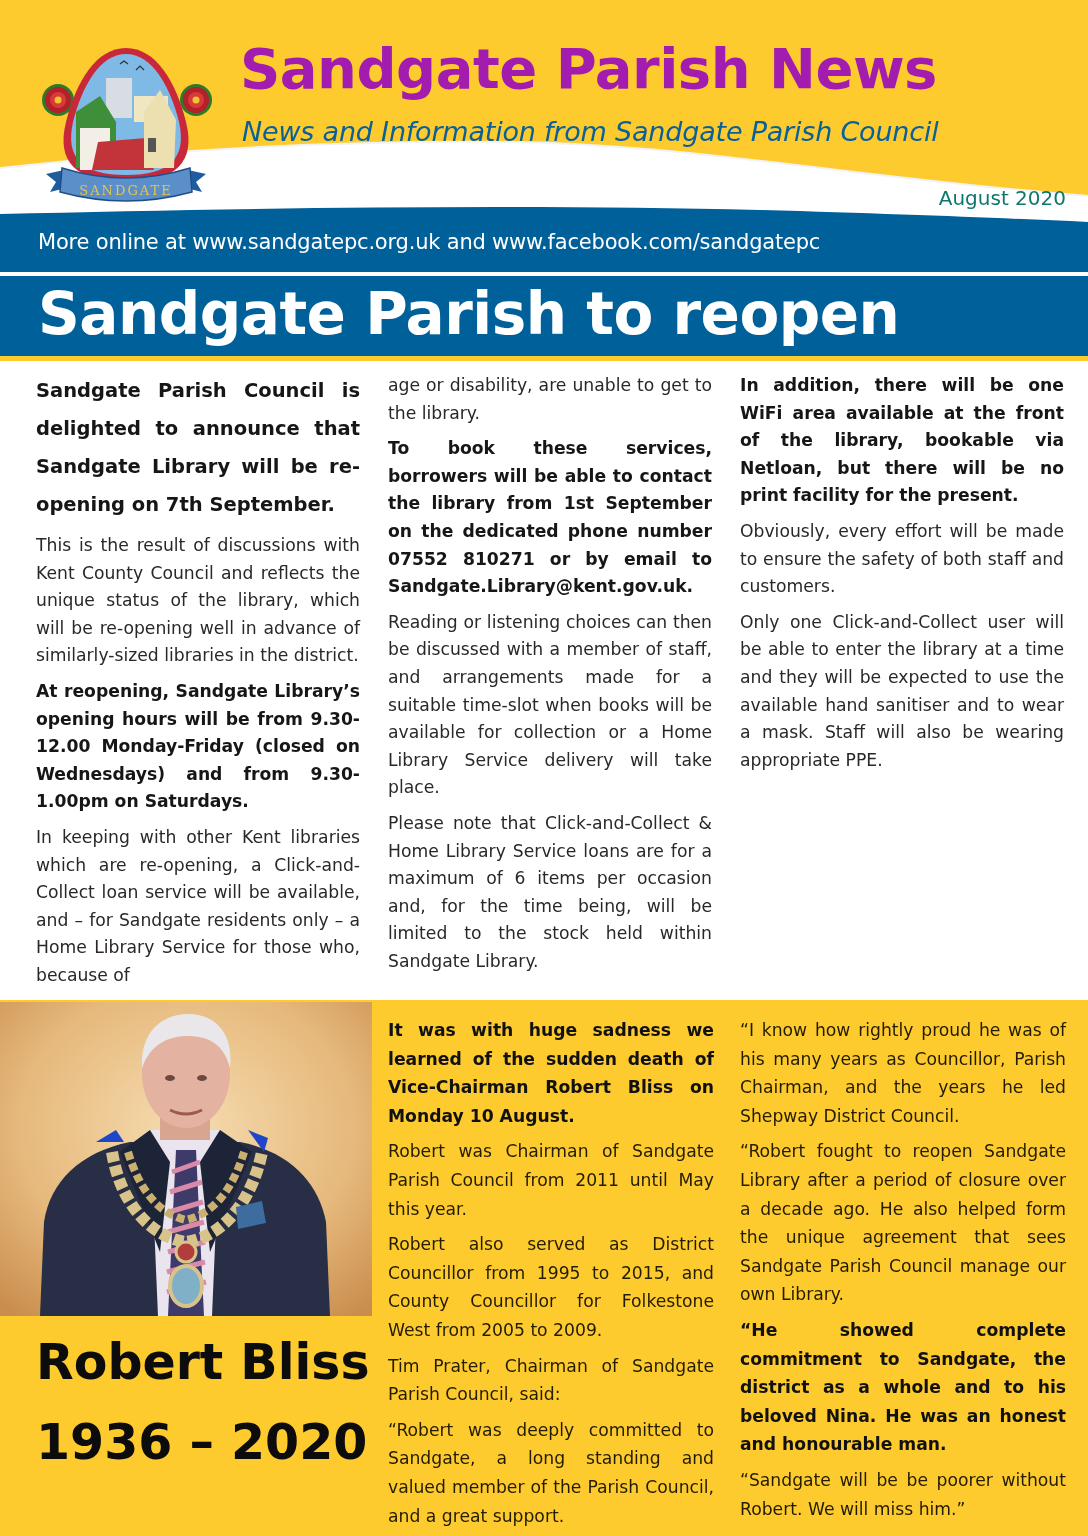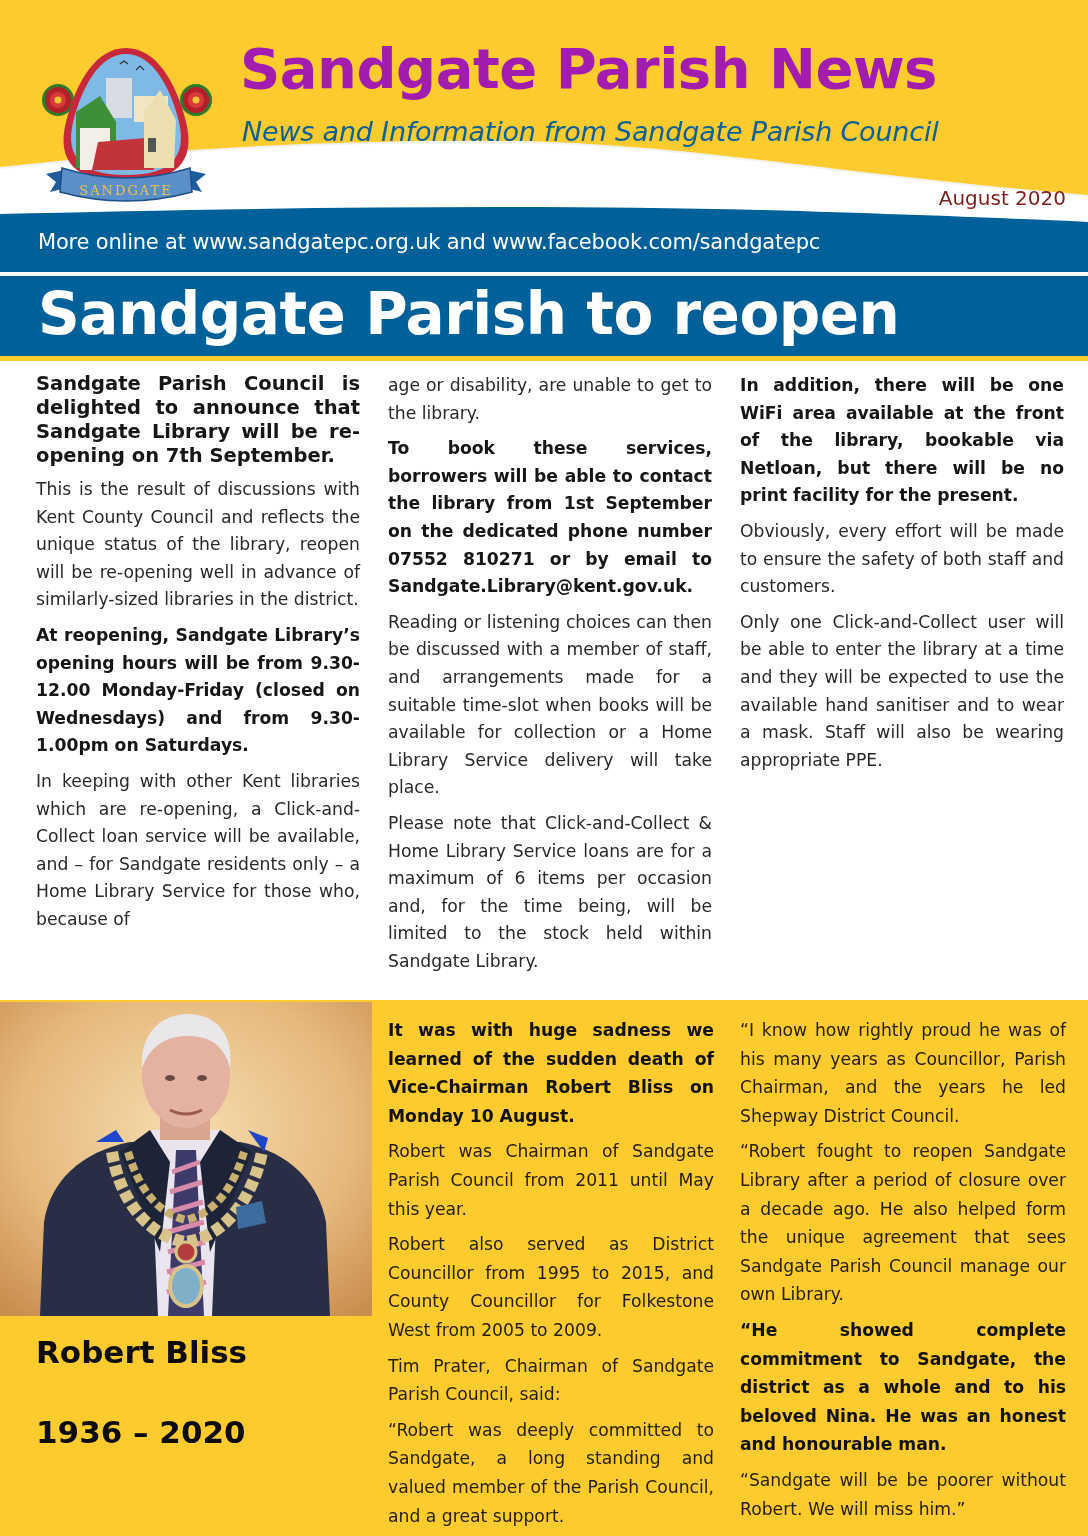--- a/index.html
+++ b/index.html
@@ -5,42 +5,42 @@
     * { box-sizing: border-box; margin: 0; padding: 0; }
     html, body { width: 1088px; height: 1536px; overflow: hidden; background: #ffffff; }
     body { font-family: "DejaVu Sans", "Liberation Sans", sans-serif; color: #231f20; position: relative; }
 
     
     .masthead { position: absolute; left: 0; top: 0; width: 1088px; height: 272px; background: #fecb2f; overflow: hidden; }
     .wave { position: absolute; left: 0; top: 0; width: 1088px; height: 272px; }
     .logo { position: absolute; left: 36px; top: 42px; width: 180px; height: 170px; }
     .title { position: absolute; left: 240px; top: 36px; font-family: "DejaVu Sans", sans-serif; font-weight: bold; font-size: 56px; letter-spacing: -0.5px; color: #a21caf; white-space: nowrap; }
     .subtitle { position: absolute; left: 242px; top: 116px; font-size: 27px; color: #0b6098; white-space: nowrap; letter-spacing: -0.2px; font-style: italic; }
-    .issue-date { position: absolute; right: 22px; top: 186px; font-size: 20px; color: #7f1d1d; white-space: nowrap; }
+    .issue-date { position: absolute; right: 22px; top: 186px; font-size: 20px; color: #0f766e; white-space: nowrap; }
     .online-bar { position: absolute; left: 0; top: 222px; width: 1088px; height: 50px; background: #00609a; }
     .online-text { position: absolute; left: 38px; top: 230px; font-size: 21px; color: #ffffff; white-space: nowrap; letter-spacing: -0.2px; }
 
     
     .headline-bar { position: absolute; left: 0; top: 274px; width: 1088px; height: 82px; background: #00609a; border-top: 2px solid #ffffff; }
     .headline-underline { position: absolute; left: 0; top: 356px; width: 1088px; height: 5px; background: #fecb2f; }
     .headline { position: absolute; left: 38px; top: 280px; font-size: 58px; font-weight: bold; color: #ffffff; white-space: nowrap; letter-spacing: -0.5px; }
 
     
     .col { position: absolute; font-size: 17.2px; line-height: 27.6px; color: #2b2727; text-align: justify; }
     .col p { margin-bottom: 8px; }
-    .col p.lead { font-size: 19.5px; line-height: 24px; font-weight: bold; color: #161616; margin-bottom: 8px; }
+    .col p.lead { font-size: 19.5px; line-height: 38px; font-weight: bold; color: #161616; margin-bottom: 8px; }
     .col p.bold { font-weight: bold; color: #161616; }
     .col1 { left: 36px; top: 372px; width: 324px; }
     .col2 { left: 388px; top: 372px; width: 324px; }
     .col3 { left: 740px; top: 372px; width: 324px; }
 
     
     .tribute { position: absolute; left: 0; top: 1000px; width: 1088px; height: 536px; background: #fecb2f; }
     .photo { position: absolute; left: 0; top: 1002px; width: 372px; height: 314px; overflow: hidden; }
-    .name-line { position: absolute; left: 36px; font-size: 31px; font-weight: bold; color: #0c0c0c; white-space: nowrap; }
+    .name-line { position: absolute; left: 36px; font-size: 49px; font-weight: bold; color: #0c0c0c; white-space: nowrap; }
     .name-1 { top: 1334px; }
     .name-2 { top: 1414px; }
     .tcol { position: absolute; font-size: 17.2px; line-height: 28.6px; color: #231c00; text-align: justify; }
     .tcol p { margin-bottom: 7px; }
     .tcol p.bold { font-weight: bold; color: #111; }
     .tcol1 { left: 388px; top: 1016px; width: 326px; }
     .tcol2 { left: 740px; top: 1016px; width: 326px; }
   </style>
 </head>
 <body>
@@ -94,21 +94,21 @@
   <div class="online-text">More online at www.sandgatepc.org.uk and www.facebook.com/sandgatepc</div>
 </header>
 
 <div class="headline-bar"></div>
 <div class="headline-underline"></div>
 <h2 class="headline">Sandgate Parish to reopen</h2>
 
 <section>
   <div class="col col1">
     <p class="lead">Sandgate Parish Council is delighted to announce that Sandgate Library will be re-opening on 7th September.</p>
-    <p>This is the result of discussions with Kent County Council and reflects the unique status of the library, reopen will be re-opening well in advance of similarly-sized libraries in the district.</p>
+    <p>This is the result of discussions with Kent County Council and reflects the unique status of the library, which will be re-opening well in advance of similarly-sized libraries in the district.</p>
     <p class="bold">At reopening, Sandgate Library’s opening hours will be from 9.30-12.00 Monday-Friday (closed on Wednesdays) and from 9.30-1.00pm on Saturdays.</p>
     <p>In keeping with other Kent libraries which are re-opening, a Click-and-Collect loan service will be available, and – for Sandgate residents only – a Home Library Service for those who, because of</p>
   </div>
   <div class="col col2">
     <p>age or disability, are unable to get to the library.</p>
     <p class="bold">To book these services, borrowers will be able to contact the library from 1st September on the dedicated phone number 07552 810271 or by email to Sandgate.Library@kent.gov.uk.</p>
     <p>Reading or listening choices can then be discussed with a member of staff, and arrangements made for a suitable time-slot when books will be available for collection or a Home Library Service delivery will take place.</p>
     <p>Please note that Click-and-Collect &amp; Home Library Service loans are for a maximum of 6 items per occasion and, for the time being, will be limited to the stock held within Sandgate Library.</p>
   </div>
   <div class="col col3">

